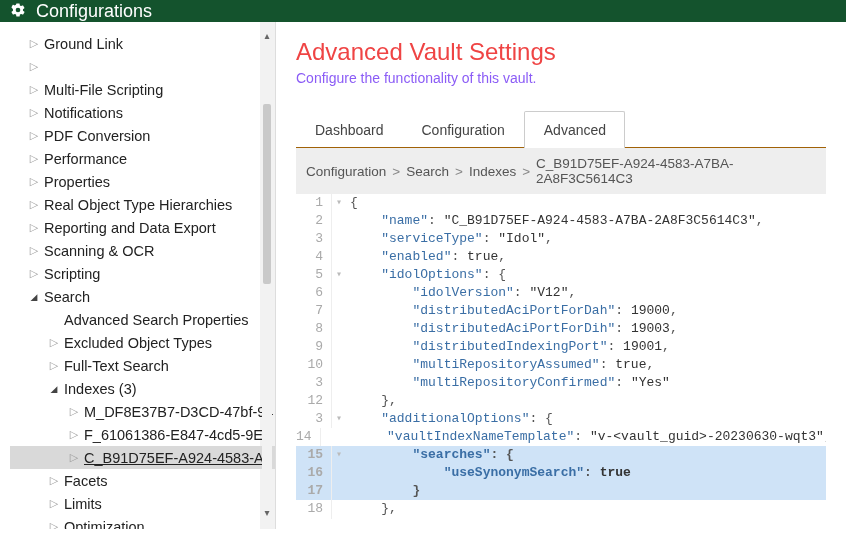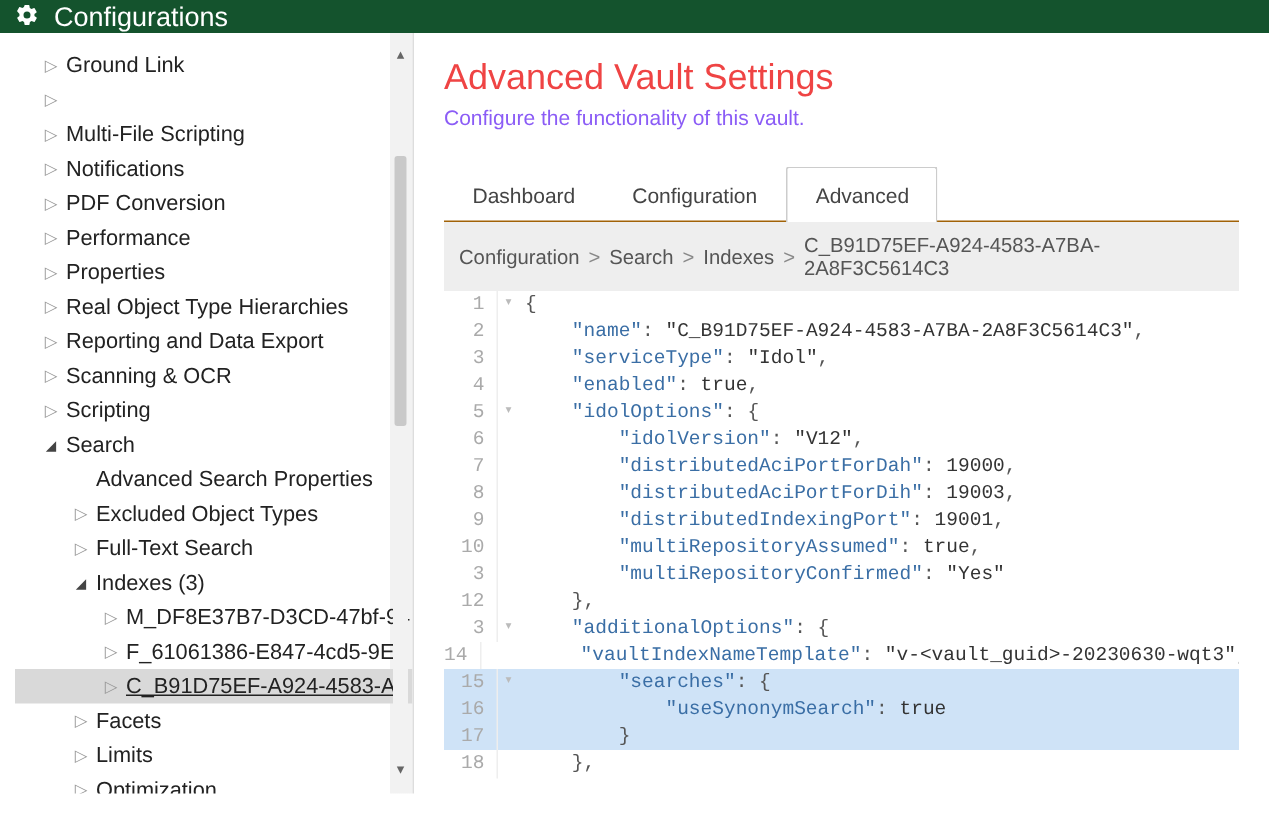--- a/index.html
+++ b/index.html
@@ -31,21 +31,21 @@
   .tabs { display:flex; border-bottom:1px solid #a16207; margin:14px 20px 0 20px; }
   .tab { padding:10px 18px; font-size:14px; cursor:pointer; color:#444; border:1px solid transparent; border-bottom:none; position:relative; top:1px;}
   .tab.active { border-color:#ccc; background:#fff; border-radius:2px 2px 0 0;padding-left:19px;}
   .crumbs { background:#eee; margin:0 20px; padding:8px 10px; font-size:13.5px; color:#555; display:flex; gap:6px; align-items:center; flex-wrap:nowrap; overflow:hidden;}
   .crumbs .sep { color:#888; }
   .editor { flex:1; margin:0 20px 10px 20px; font-family: Consolas, "Courier New", monospace; font-size:13px; line-height:18px; overflow:hidden; background:#fff; }
   .line { display:flex; }
   .gut { width:36px; text-align:right; color:#aaa; padding-right:8px; user-select:none; background:#fff; border-right:1px solid #eee;}
   .fold { width:14px; color:#bbb; font-size:10px; text-align:center; user-select:none;}
   .code { flex:1; white-space:pre; padding-left:4px; }
-  .line.hl .code, .line.hl .gut, .line.hl .fold { background:#cfe3f7; }
+  .line.hl .code, .line.hl .gut, .line.hl .fold { background:#cfe3f7;font-weight:bold; }
   
   .k { color:#3a6ea5; }   
   .d { color:#555; }      
 </style>
 </head>
 <body>
 
 <div class="header">
   <span>
     <svg width="16" height="16" viewBox="0 0 24 24">

